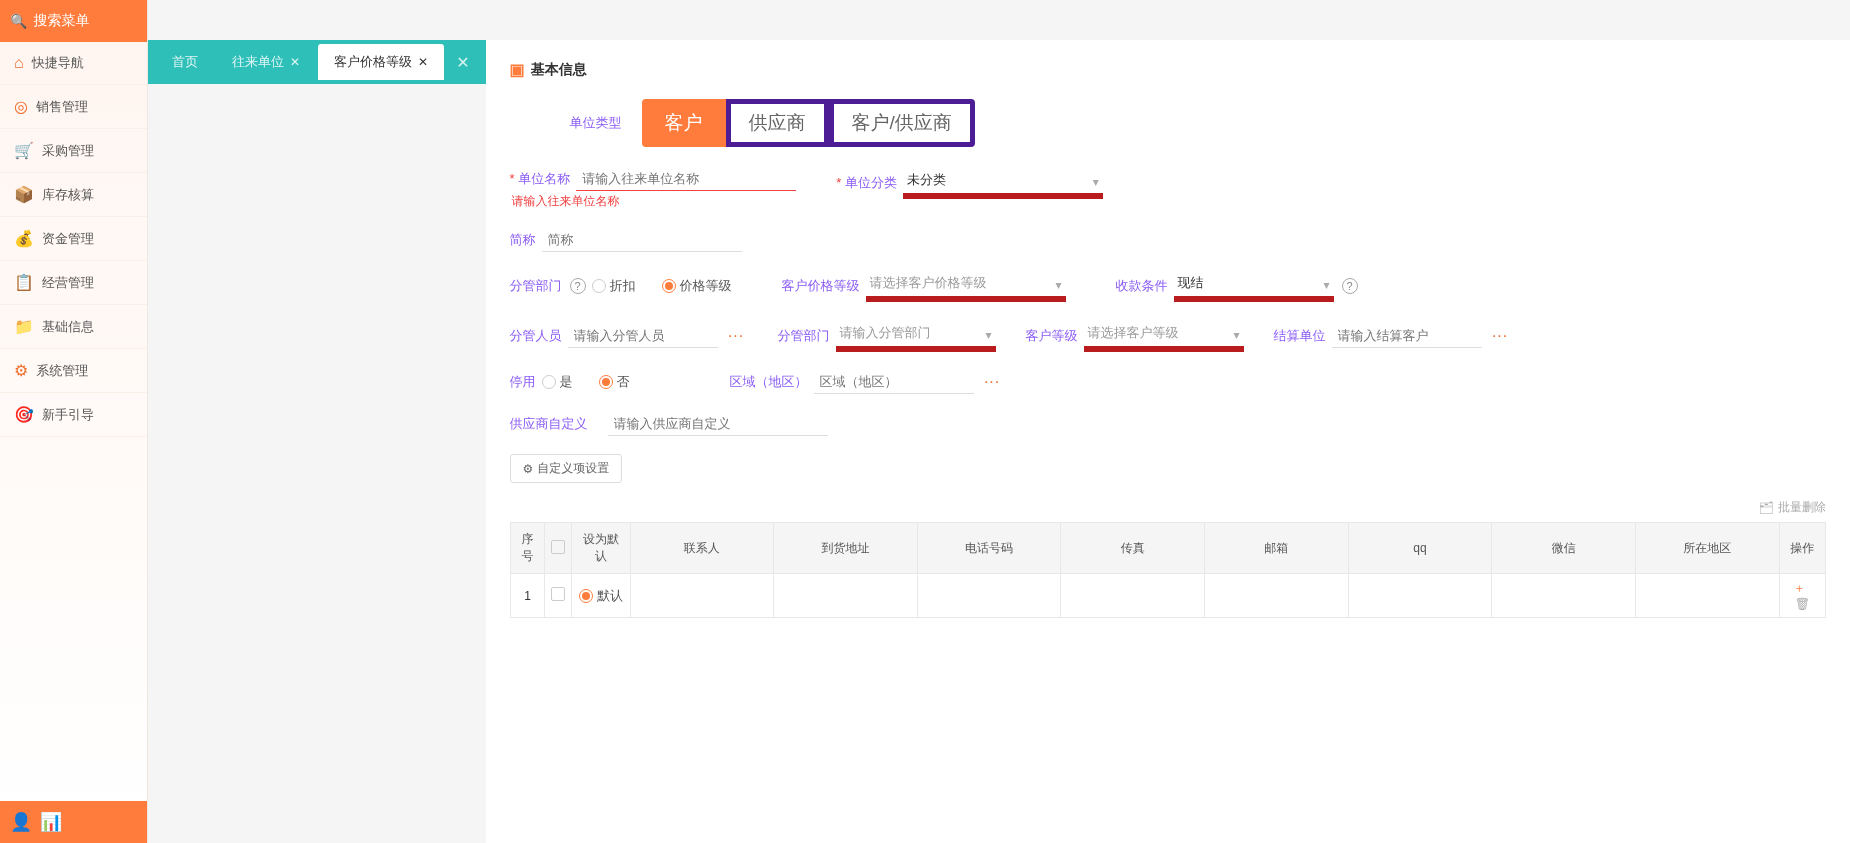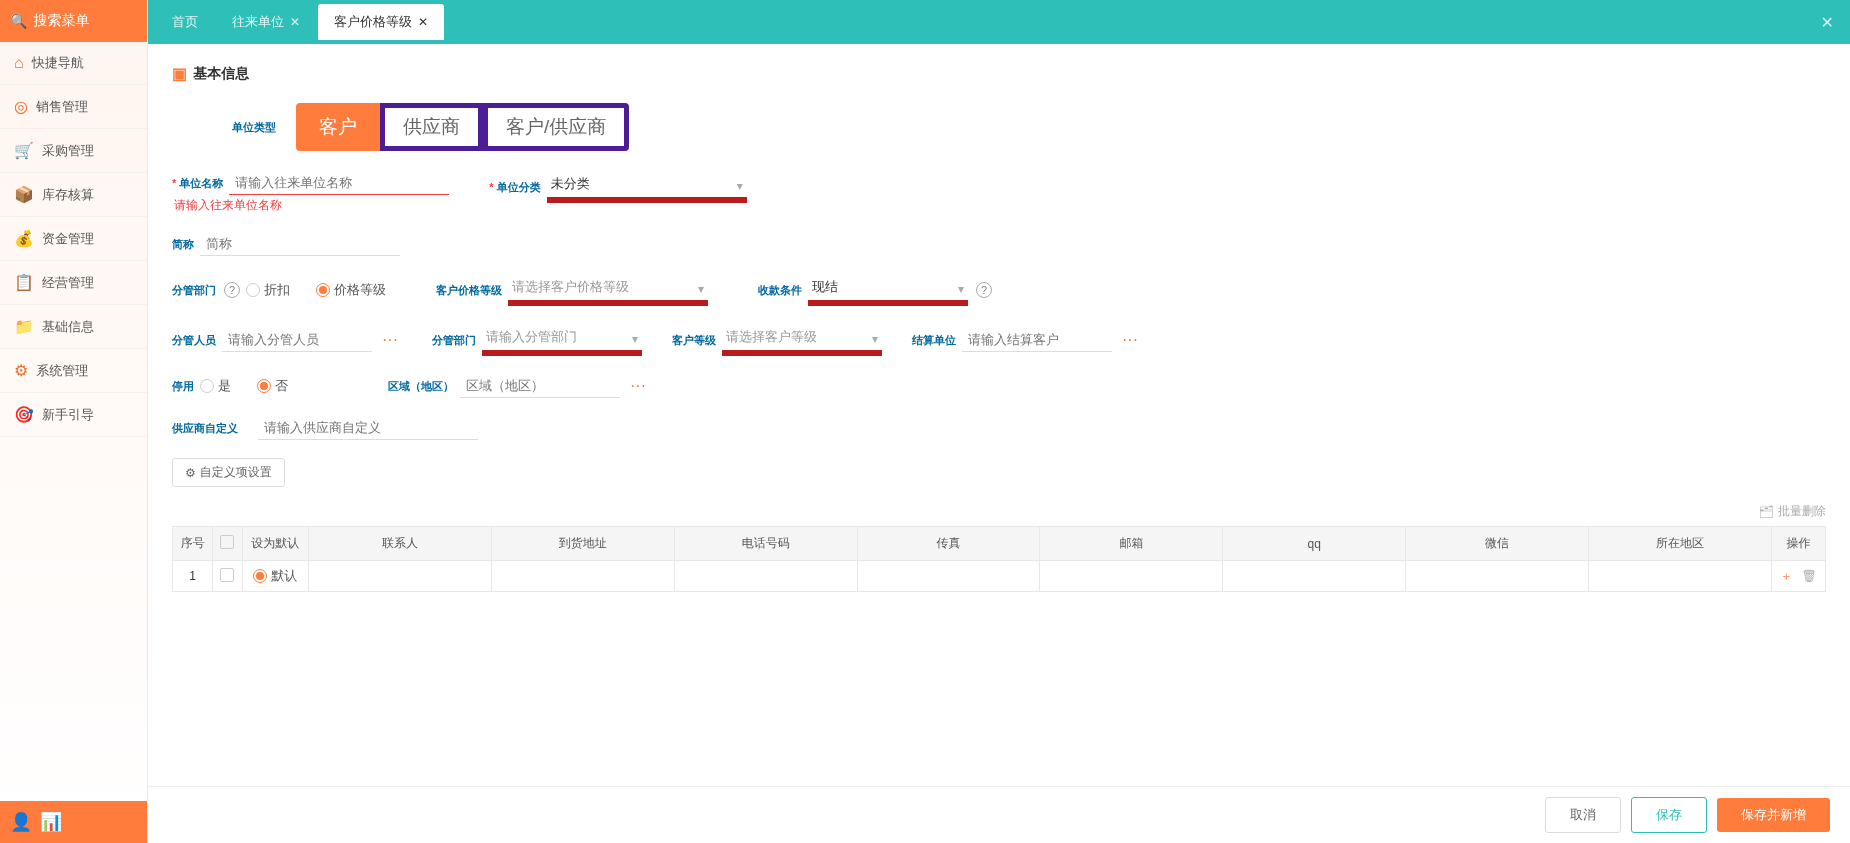--- a/index.html
+++ b/index.html
@@ -43,22 +43,23 @@
       padding: 10px;
       gap: 8px;
       background: #ff7c3c;
       color: white;
     }
 
     
     .main {
       flex: 1;
       display: flex;
-      flex-direction: column;
+      flex-direction: row;
       overflow: hidden;
+      margin-top: 40px;
     }
 
     
     .tab-bar {
       background: #2dbfb8;
       display: flex;
       align-items: center;
       height: 44px;
       padding: 0 8px;
       gap: 2px;
@@ -120,24 +121,23 @@
       margin-bottom: 18px;
       flex-wrap: wrap;
     }
     .form-field {
       display: flex;
       align-items: center;
       gap: 6px;
       min-width: 0;
     }
     .form-label {
-      color: #0369a1;
+      color: #8b5cf6;
       white-space: nowrap;
-      font-size: 11px;
-      font-weight: bold;
+      font-size: 13px;
     }
     .required::before {
       content: "* ";
       color: #f04040;
     }
     .form-input {
       border: none;
       border-bottom: 1px solid #ddd;
       outline: none;
       padding: 4px 6px;
@@ -597,19 +597,14 @@
               <span style="cursor:pointer;color:#ff7c3c;margin-right:6px;">＋</span>
               <span style="cursor:pointer;color:#aaa;">🗑</span>
             </td>
           </tr>
         </tbody>
       </table>
     </div>
 
   </div>
 
-  <div class="footer">
-    <button class="btn-cancel">取消</button>
-    <button class="btn-save">保存</button>
-    <button class="btn-save-new">保存并新增</button>
-  </div>
 
 </div>
 
 </body></html>

